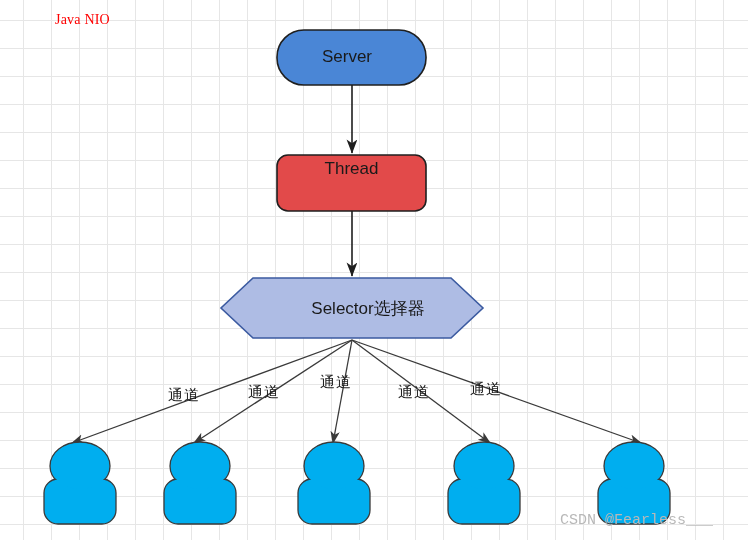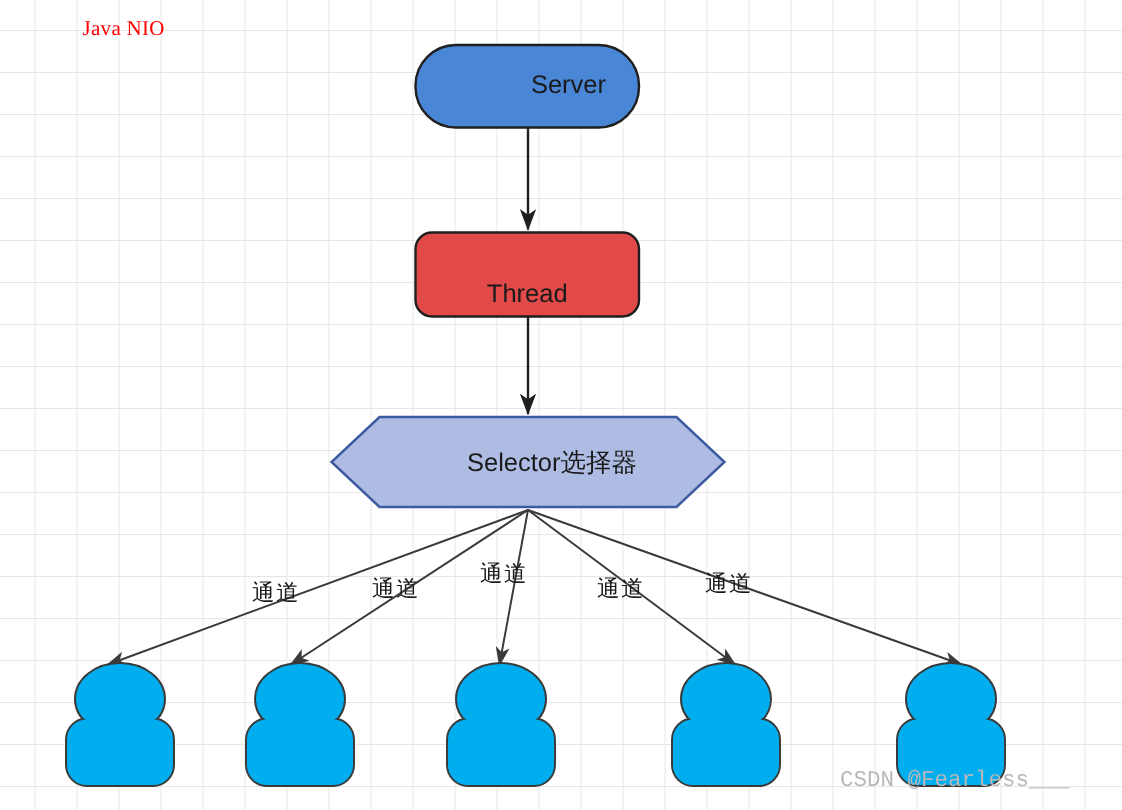--- a/index.html
+++ b/index.html
@@ -117,22 +117,22 @@
     </g>
     <g>
       <ellipse cx="634" cy="466" rx="30" ry="24" fill="#00aeef" stroke="#3a3a3a" stroke-width="1.3"></ellipse>
       <rect x="598" y="479" width="72" height="45" rx="14" ry="14" fill="#00aeef" stroke="#3a3a3a" stroke-width="1.3"></rect>
       <ellipse cx="634" cy="466" rx="29" ry="23" fill="#00aeef" stroke="none"></ellipse>
     </g>
   </svg>
 
   <div class="title-text">Java NIO</div>
 
-  <div class="node-label" style="left:277px; top:47px; width:140px;margin-left:32px;">Server</div>
-  <div class="node-label" style="left:277px; top:186px; width:149px;">Thread</div>
+  <div class="node-label" style="left:277px; top:47px; width:140px;">Server</div>
+  <div class="node-label" style="left:277px; top:159px; width:149px;">Thread</div>
   <div class="node-label" style="left:221px; top:297px; width:262px;padding-left:16px;">Selector选择器</div>
 
   <div class="cn-label" style="left:168px; top:386px;">通道</div>
   <div class="cn-label" style="left:248px; top:383px;">通道</div>
   <div class="cn-label" style="left:320px; top:373px;">通道</div>
   <div class="cn-label" style="left:398px; top:383px;">通道</div>
   <div class="cn-label" style="left:470px; top:380px;">通道</div>
 
   <div class="watermark">CSDN @Fearless___</div>
 

